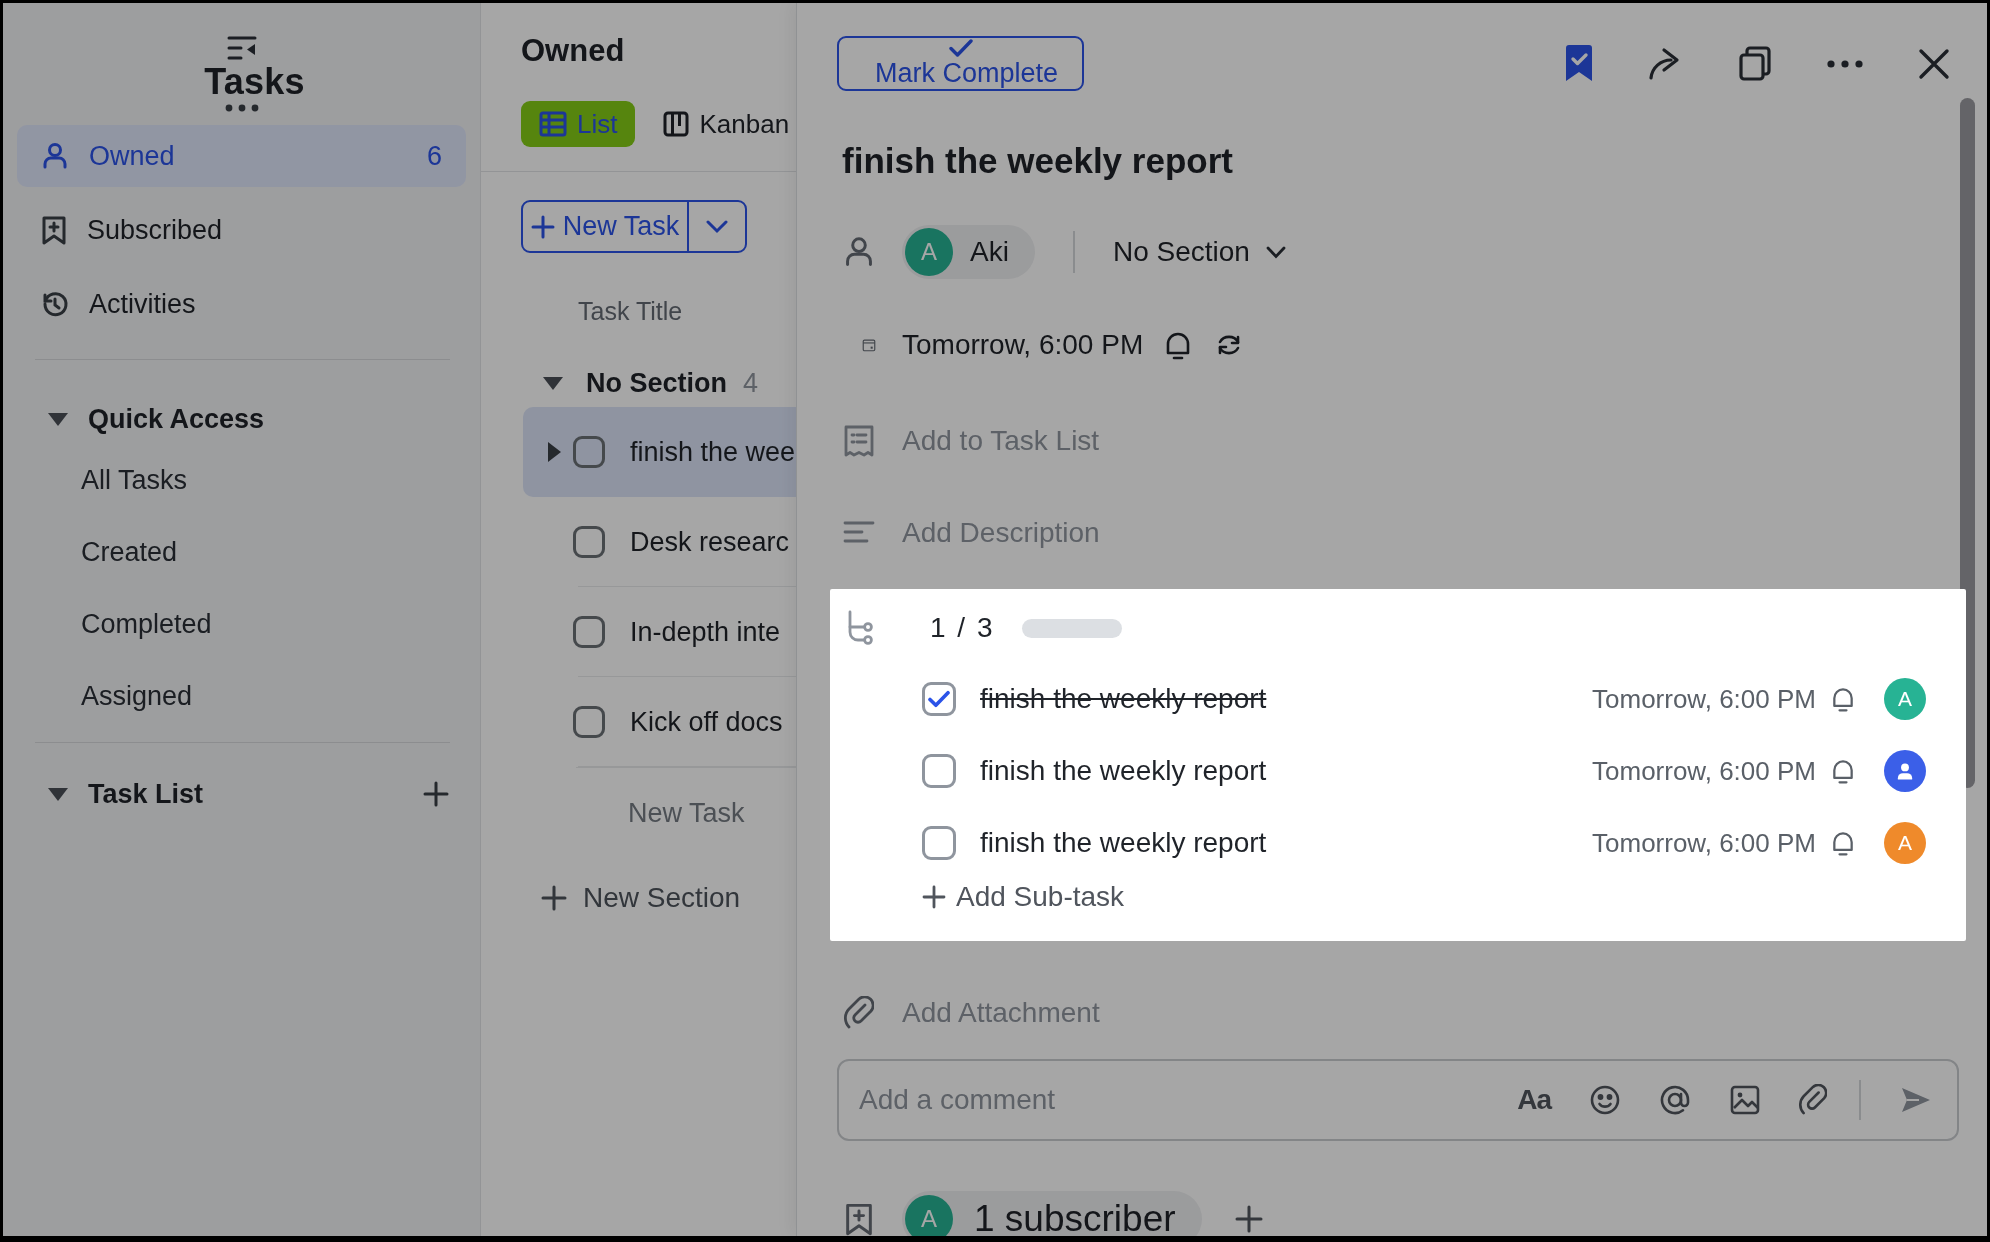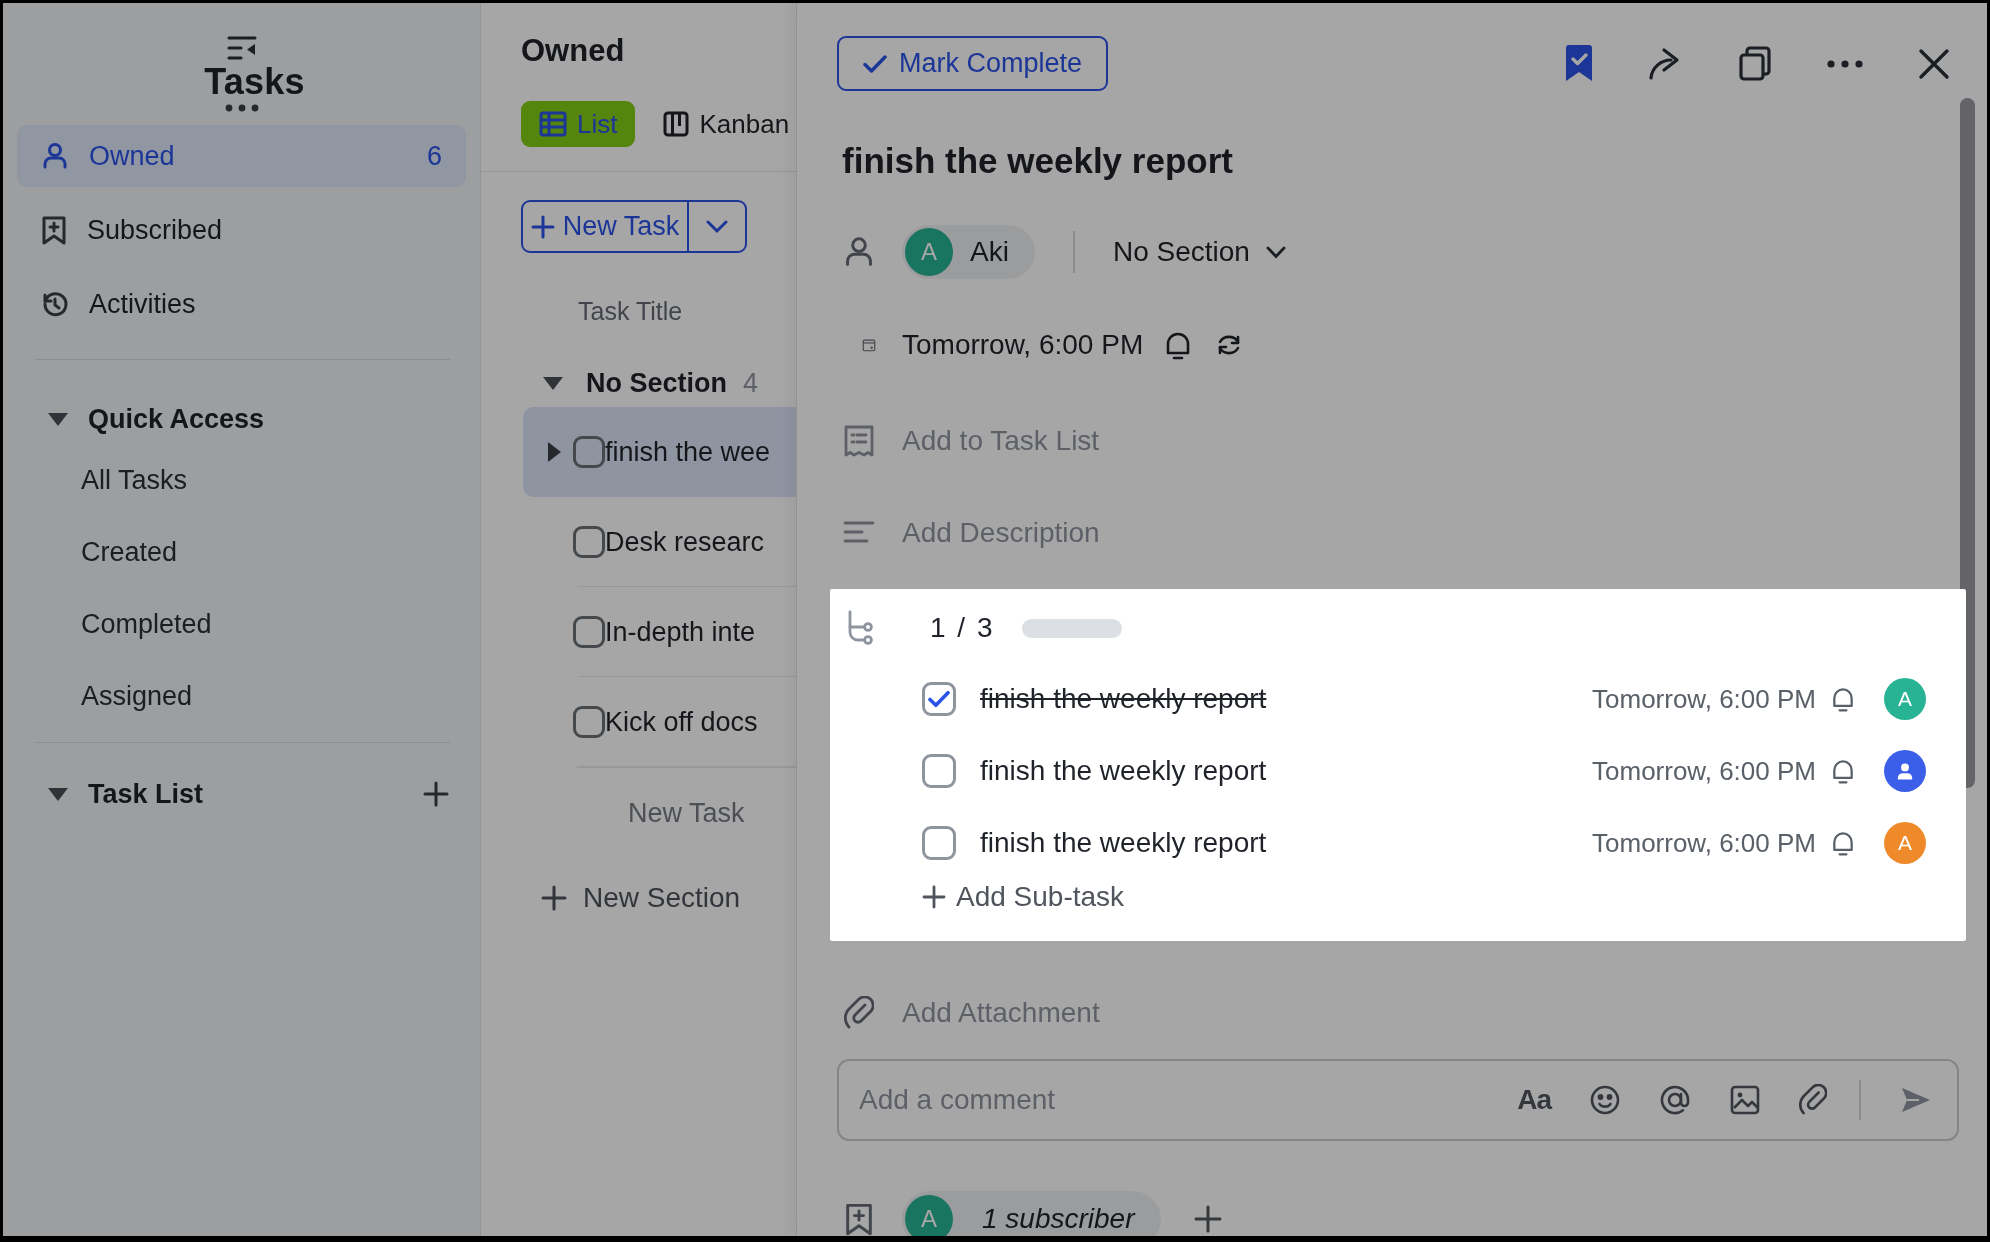--- a/index.html
+++ b/index.html
@@ -48,31 +48,31 @@
   .newtask-btn .dd { display:flex; align-items:center; justify-content:center; width:56px; }
   .lc-colhead { margin-top:44px; padding-left:57px; font-size:25px; color:#646a73; }
   .lc-group { display:flex; align-items:center; margin-top:42px; padding-left:22px; }
   .lc-group .lbl { font-size:27px; font-weight:bold; margin-left:23px; }
   .lc-group .cnt { font-size:27px; color:#8f959e; margin-left:16px; }
   .task-row { position:relative; height:90px; display:flex; align-items:center; margin-left:2px; }
   .task-row .caret { width:22px; display:flex; justify-content:center; margin-left:20px; visibility:hidden; }
   .task-row.sel .caret { visibility:visible; }
   .task-row.sel { background:#dce4f8; border-radius:10px; width:400px; }
   .task-row .cb { width:32px; height:32px; border:3px solid #6b7076; border-radius:9px; margin-left:8px; flex:0 0 32px; background:transparent; }
-  .task-row .txt { font-size:27px; white-space:nowrap; }
+  .task-row .txt { margin-left:25px; font-size:27px; white-space:nowrap; }
   .task-row.bordered::after { content:""; position:absolute; left:55px; right:-40px; bottom:0; border-top:1px solid #e8eaec; }
   .lc-empty-row { height:92px; display:flex; align-items:center; padding-left:107px; font-size:27px; color:#757b83; position:relative; }
   .lc-empty-row::before { content:""; position:absolute; left:55px; right:-40px; top:0; border-top:1px solid #e8eaec; }
   .lc-newsec { display:flex; align-items:center; margin-top:4px; height:70px; padding-left:20px; color:#4d535b; font-size:28px; }
   .lc-newsec .lbl { margin-left:16px; }
 
   
   .detail { flex:1; background:#fff; border-left:1px solid #dee0e3; box-shadow:-6px 0 14px rgba(31,35,41,.06); position:relative; }
   .dt-head { display:flex; align-items:center; padding:33px 36px 0 40px; }
-  .btn-complete { display:flex; align-items:center; height:55px; padding:0 24px; border:2px solid #2b53e8; border-radius:9px; color:#2b53e8; font-size:27px; background:transparent; }
+  .btn-complete { display:flex; align-items:center; height:55px; padding:0 24px; border:2px solid #2b53e8; border-radius:9px; color:#2b53e8; font-size:27px; background:transparent;flex-direction:column; }
   .btn-complete .lbl { margin-left:12px; }
   .dt-head .spacer { flex:1; }
   .dt-head .hicon { margin-left:52px; display:flex; align-items:center; }
   .dt-title { margin:50px 0 0 45px; font-size:35px; font-weight:bold; }
   .dt-row { display:flex; align-items:center; margin:0 0 0 45px; }
   .dt-row .ric { width:34px; flex:0 0 34px; display:flex; justify-content:center; }
   .dt-row .content { margin-left:26px; display:flex; align-items:center; }
   .row-assignee { margin-top:44px; height:54px; }
   .pill { display:flex; align-items:center; background:#eff0f2; border-radius:28px; height:54px; padding-right:26px; }
   .avatar { width:48px; height:48px; border-radius:50%; display:flex; align-items:center; justify-content:center; color:#fff; font-size:24px; flex:0 0 48px; }
@@ -111,21 +111,21 @@
 
   .row-attach { margin-top:52px; height:40px;text-align:center; }
   .comment-box { display:flex; align-items:center; margin:26px 0 0 40px; width:1122px; height:82px; border:2px solid #c9ccd0; border-radius:12px; padding:0 24px 0 20px; }
   .comment-box .ph { font-size:28px; color:#8f959e; }
   .comment-box .spacer { flex:1; }
   .cicon { margin-left:38px; display:flex; align-items:center; color:#50555d; }
   .cicon.fmt { font-size:28px; font-weight:bold; letter-spacing:-1px; }
   .comment-box .vbar { width:2px; height:40px; background:#d5d7da; margin-left:32px; }
   .row-subs { margin-top:50px; height:56px; }
   .row-subs .pill { height:56px; }
-  .row-subs .pname { font-size:28px; margin-left:26px;font-style:italic; }
+  .row-subs .pname { font-size:37px; margin-left:18px; }
   .plus-ghost { margin-left:32px; display:flex; }
 
   
   .scrollthumb { position:absolute; right:12px; top:95px; width:15px; height:690px; border-radius:8px; background:#9a9aa0; z-index:10; }
 
   svg { display:block; }
 </style>
 </head>
 <body>
 

